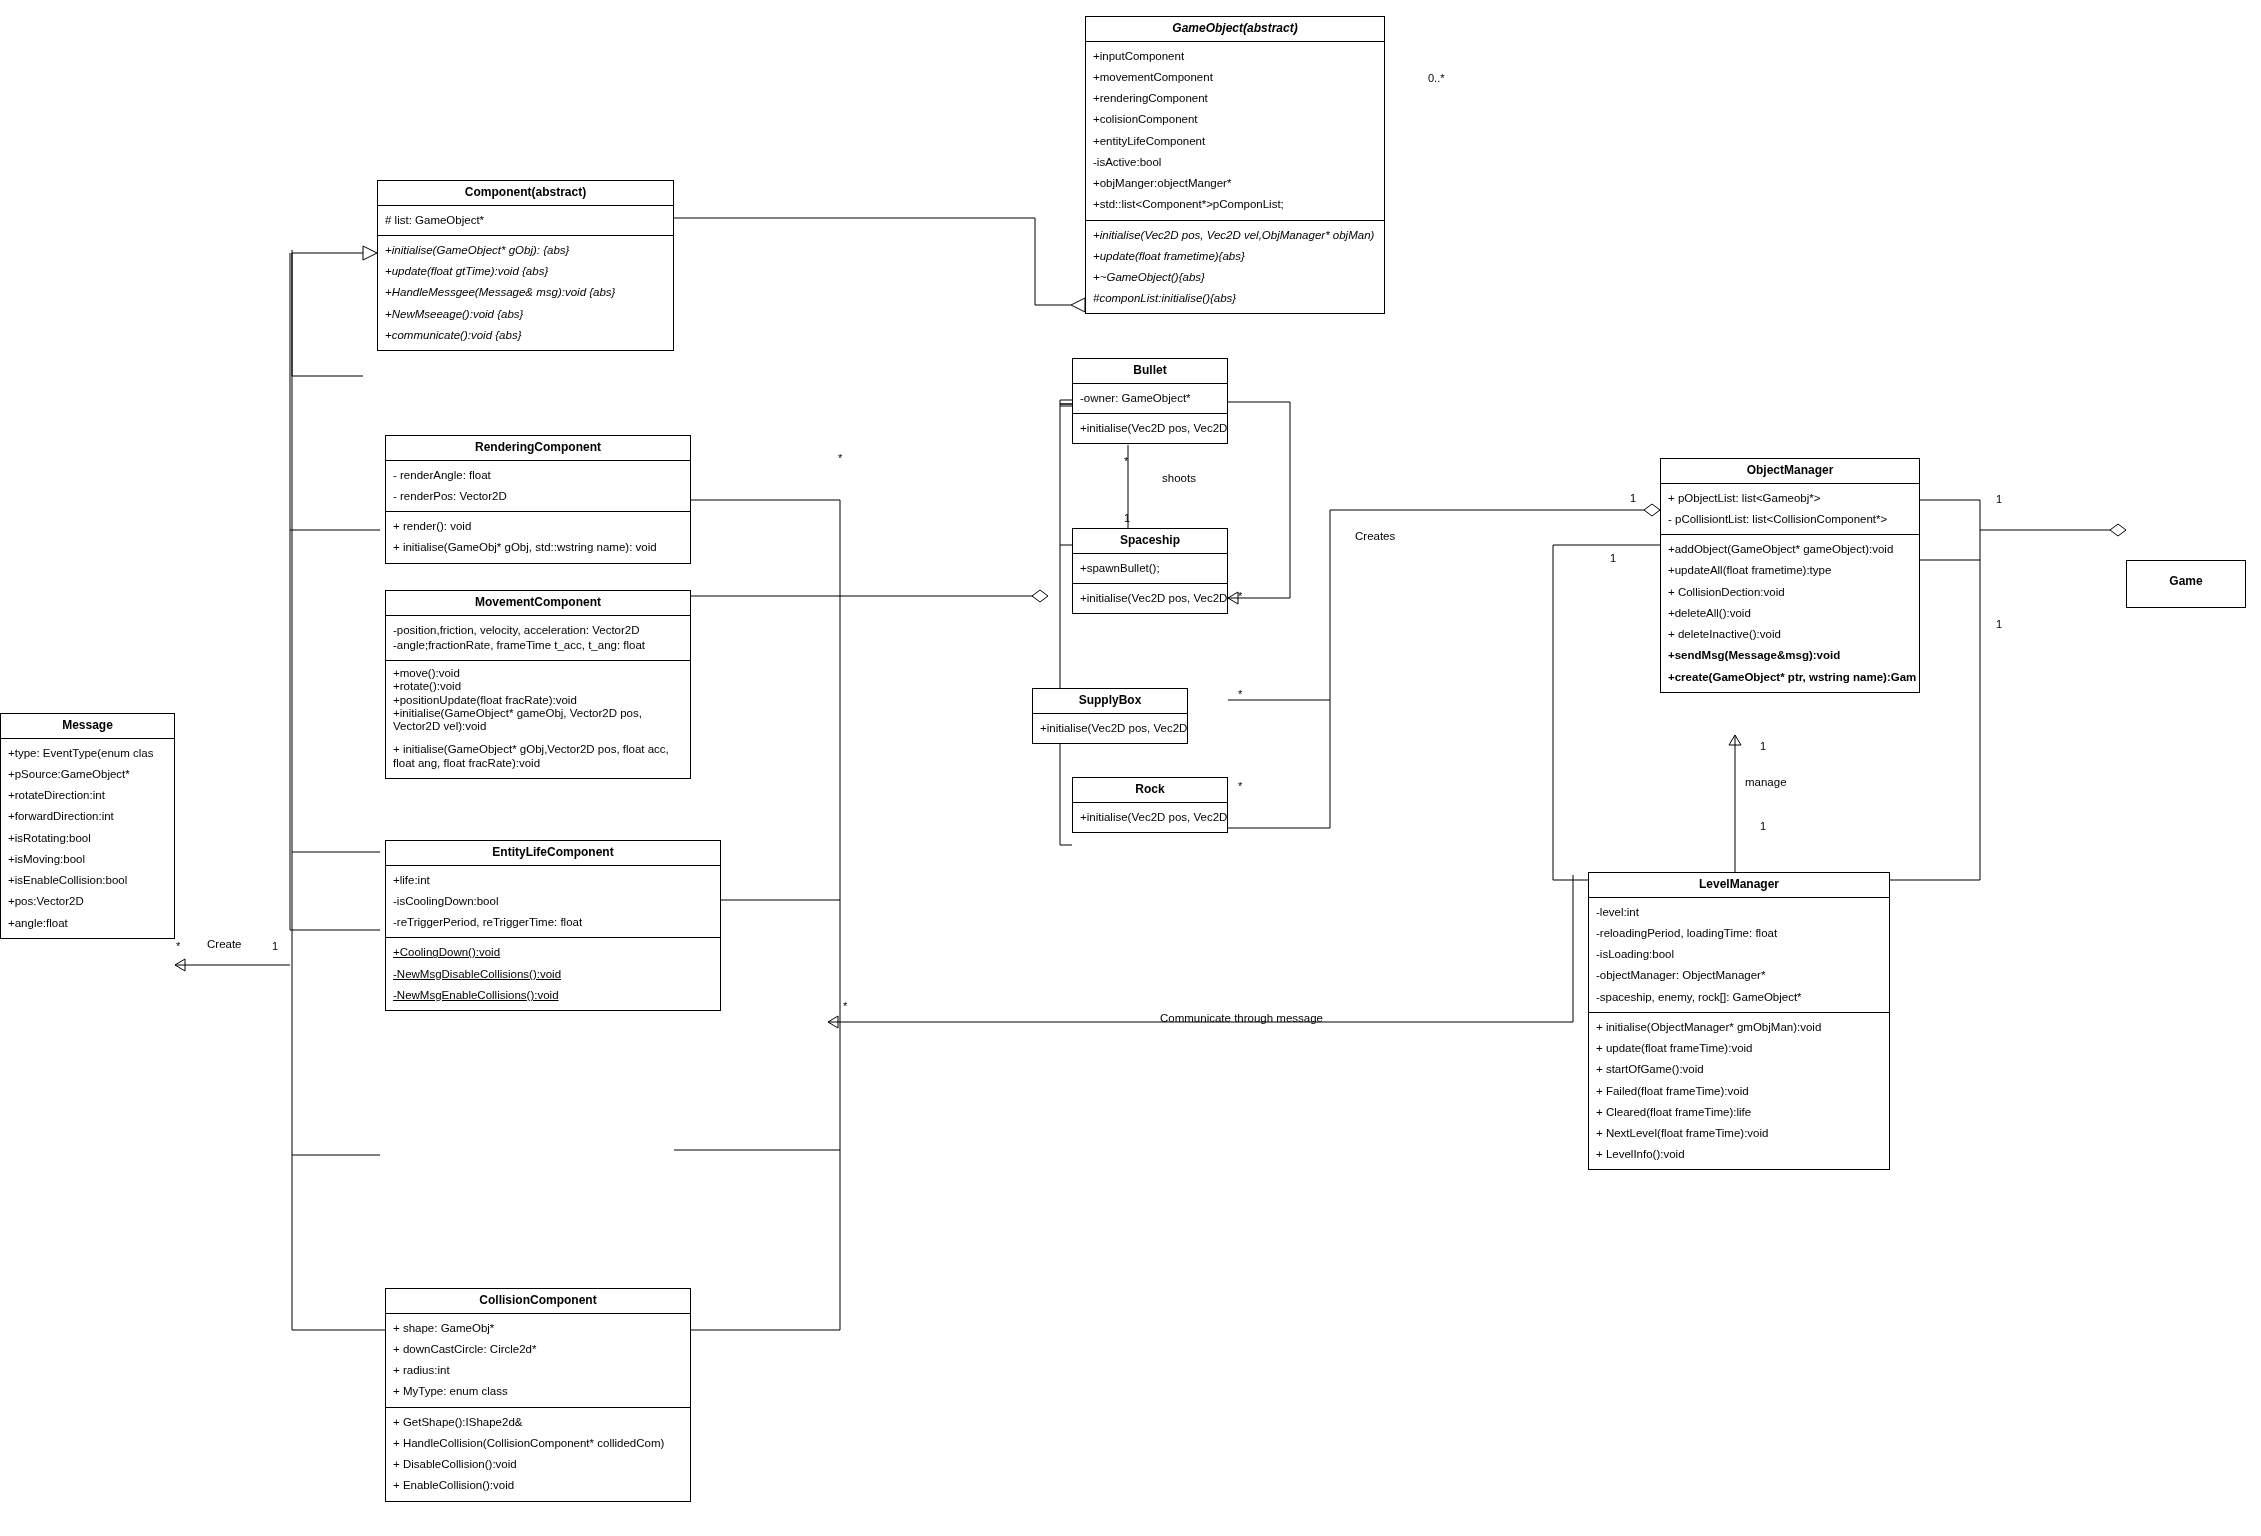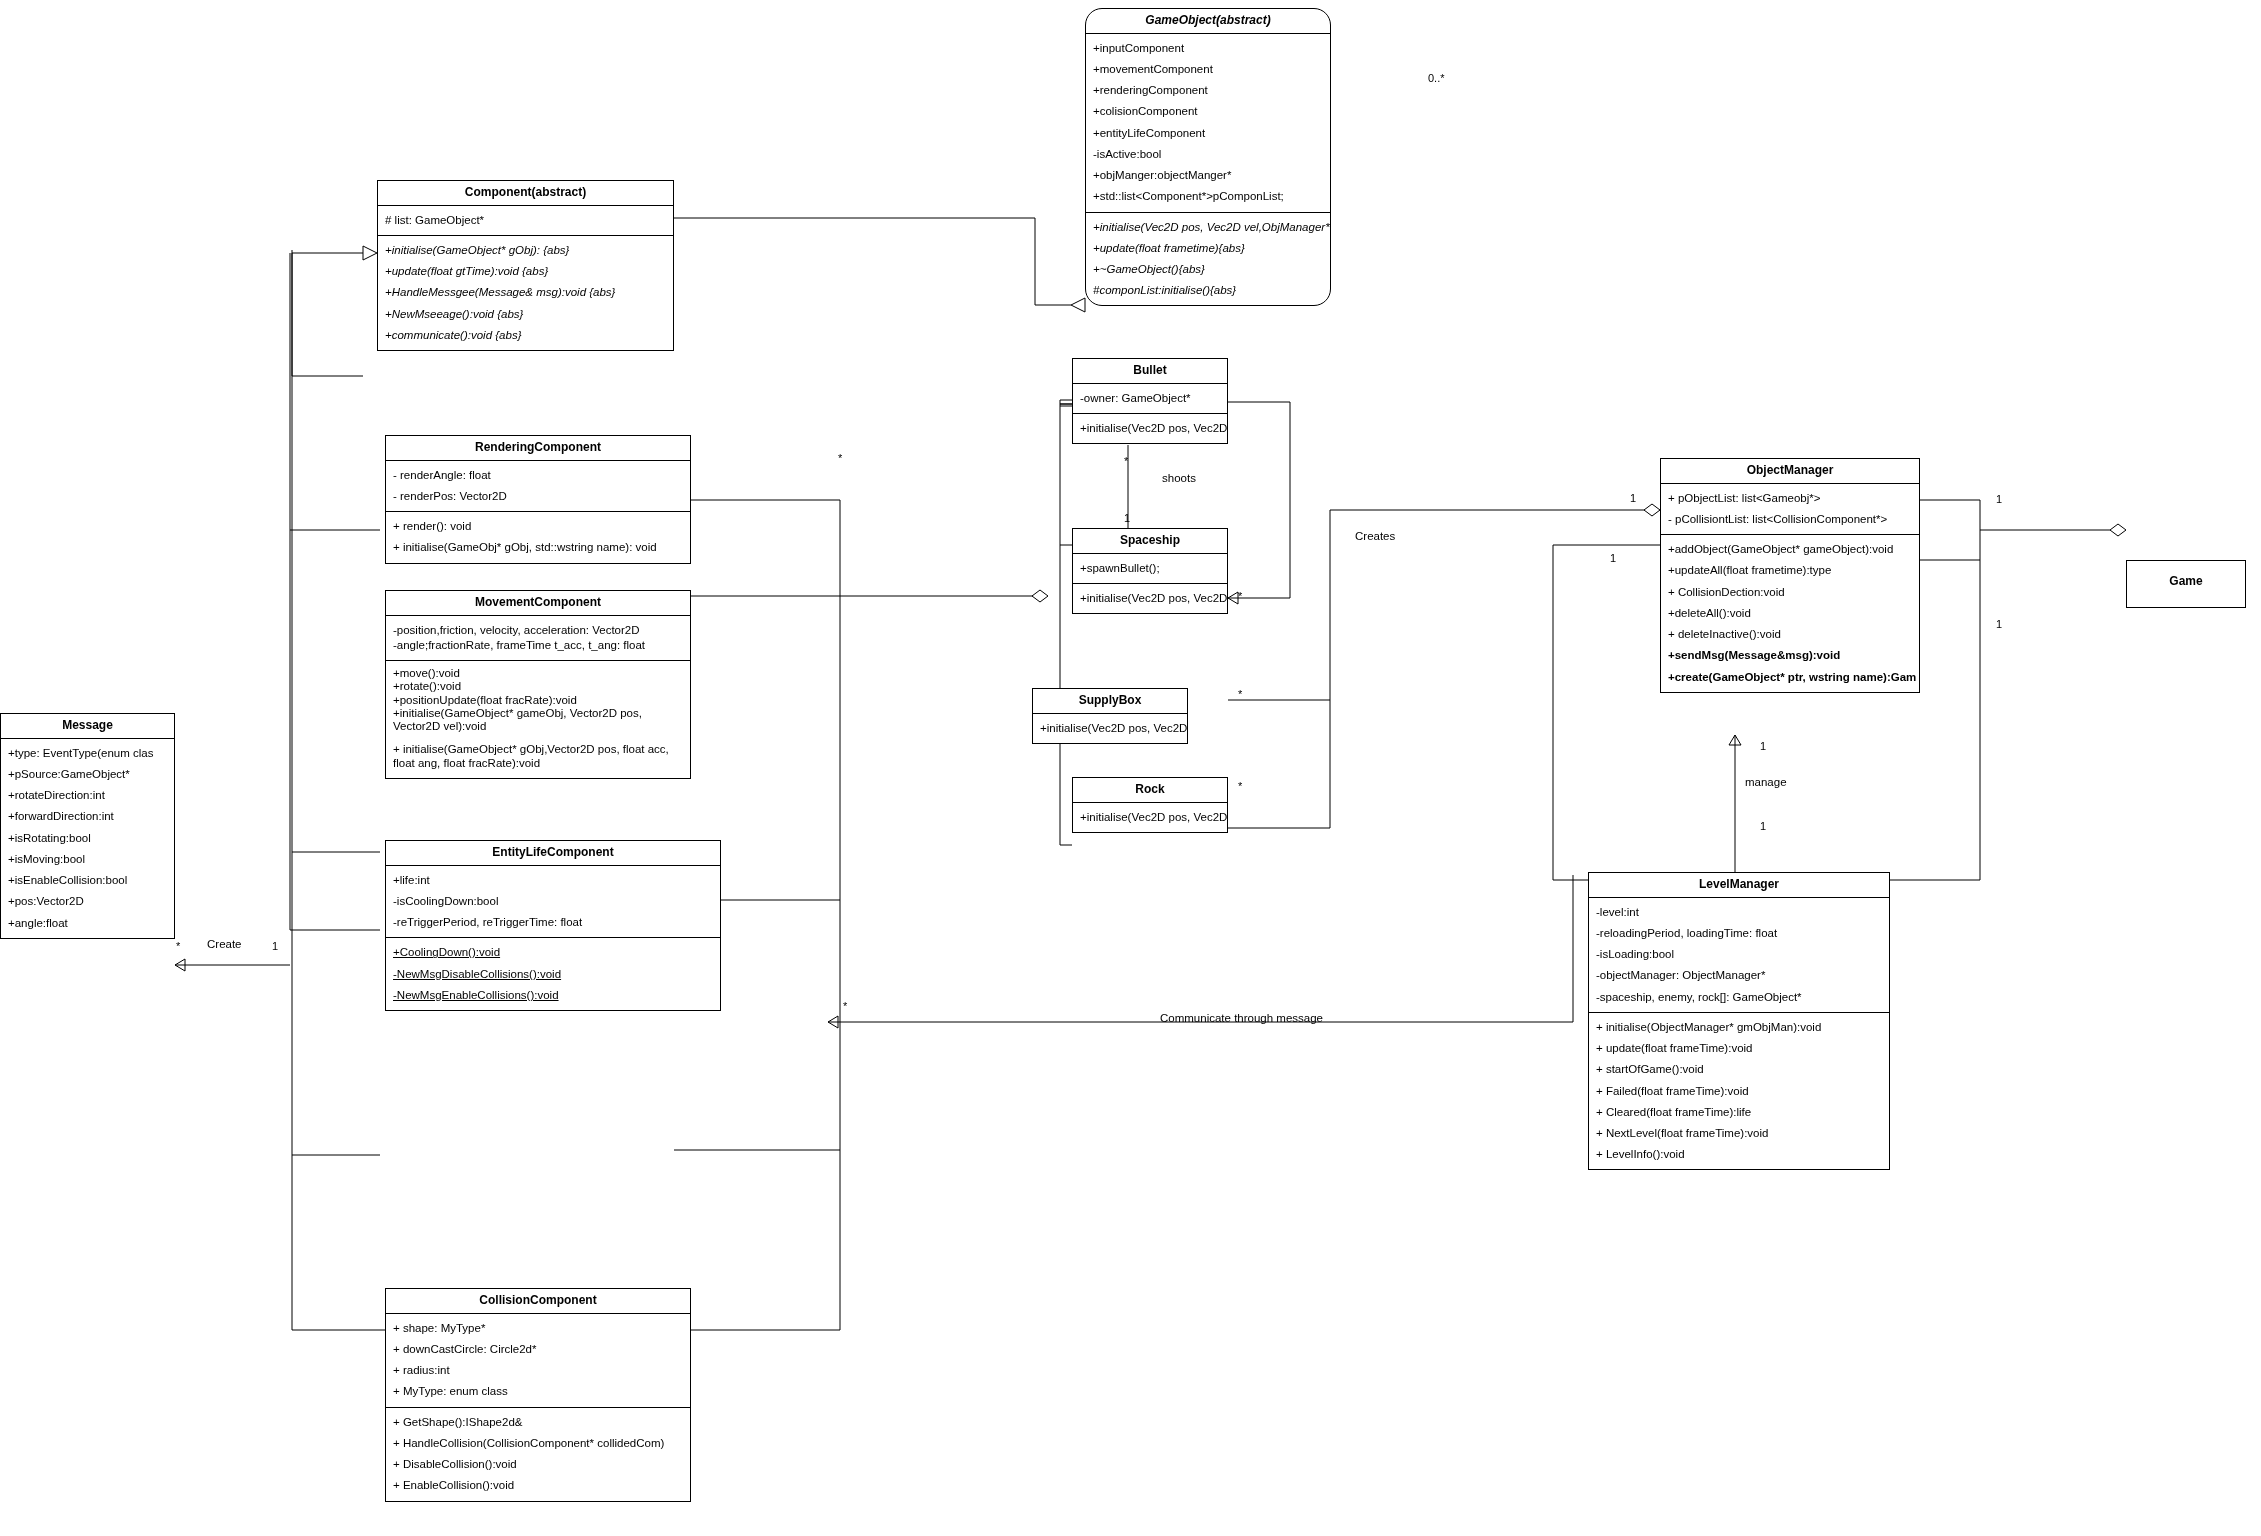--- a/index.html
+++ b/index.html
@@ -158,21 +158,21 @@
 
       <path d="M828 1022 L1573 1022"></path>
       <path d="M1573 1022 L1573 875"></path>
       <polygon points="838,1016 828,1022 838,1028" fill="none" stroke="#000000"></polygon>
 
       <path d="M175 965 L290 965"></path>
       <polygon points="185,959 175,965 185,971" fill="none" stroke="#000000"></polygon>
     </g>
   </svg>
 
-  <div class="umlclass" style="left:1085px; top:8px; width:246px;border-radius:17px;">
+  <div class="umlclass" style="left:1085px; top:16px; width:300px;">
     <div class="cls-title italic">GameObject(abstract)</div>
     <div class="cls-section bordered">
       <div class="cls-row">+inputComponent</div>
       <div class="cls-row">+movementComponent</div>
       <div class="cls-row">+renderingComponent</div>
       <div class="cls-row">+colisionComponent</div>
       <div class="cls-row">+entityLifeComponent</div>
       <div class="cls-row">-isActive:bool</div>
       <div class="cls-row">+objManger:objectManger*</div>
       <div class="cls-row">+std::list&lt;Component*&gt;pComponList;</div>
@@ -240,21 +240,21 @@
       <div class="cls-row underline">+CoolingDown():void</div>
       <div class="cls-row underline">-NewMsgDisableCollisions():void</div>
       <div class="cls-row underline">-NewMsgEnableCollisions():void</div>
     </div>
   </div>
 
 
   <div class="umlclass" style="left:385px; top:1288px; width:306px;">
     <div class="cls-title">CollisionComponent</div>
     <div class="cls-section bordered">
-      <div class="cls-row">+ shape: MyType*</div>
+      <div class="cls-row">+ shape: GameObj*</div>
       <div class="cls-row">+ downCastCircle: Circle2d*</div>
       <div class="cls-row">+ radius:int</div>
       <div class="cls-row">+ MyType: enum class</div>
     </div>
     <div class="cls-section">
       <div class="cls-row">+ GetShape():IShape2d&amp;</div>
       <div class="cls-row">+ HandleCollision(CollisionComponent* collidedCom)</div>
       <div class="cls-row">+ DisableCollision():void</div>
       <div class="cls-row">+ EnableCollision():void</div>
     </div>

